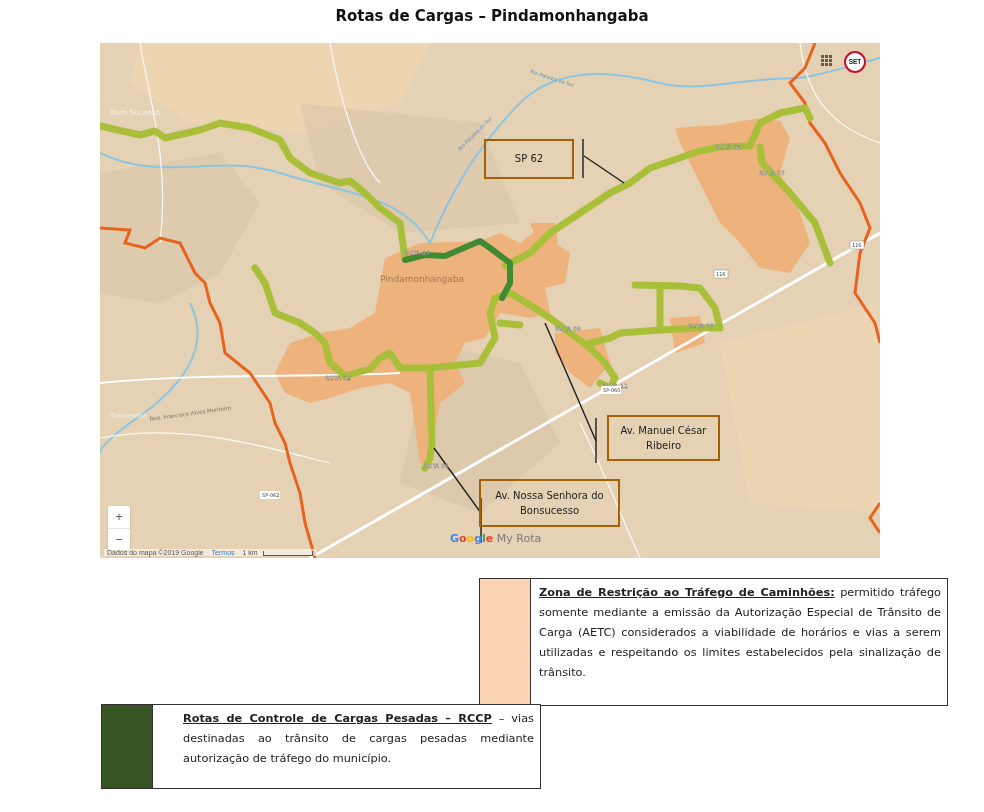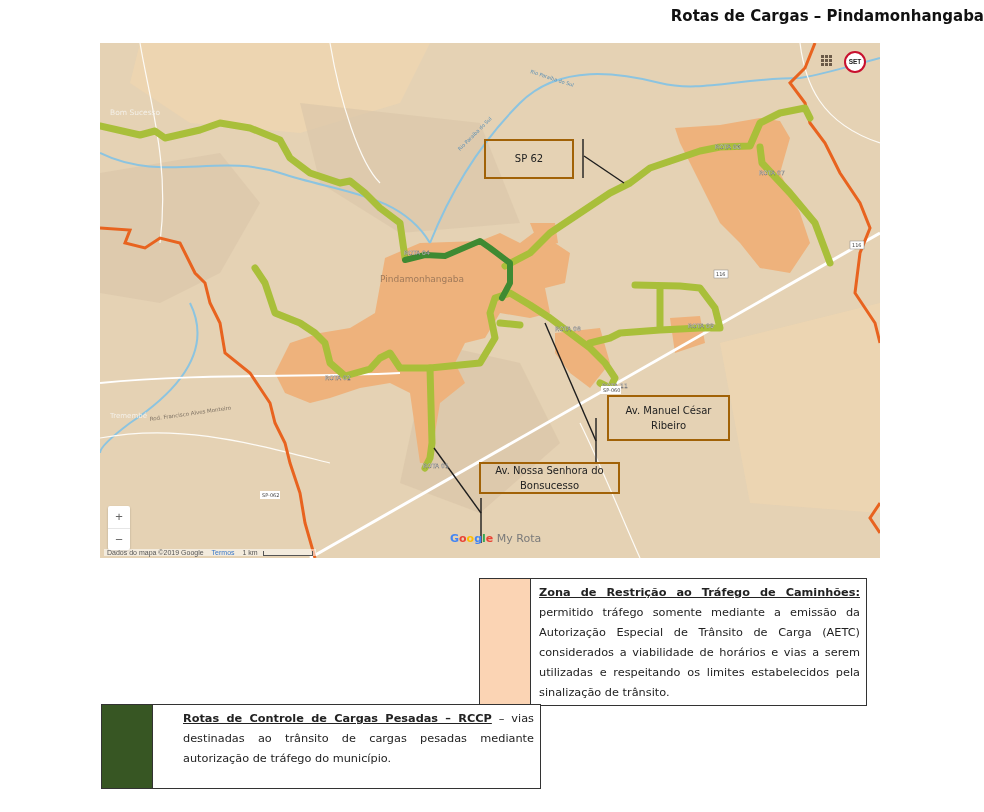--- a/index.html
+++ b/index.html
@@ -1,17 +1,17 @@
 <!DOCTYPE html>
 <html><head>
 <meta charset="utf-8">
 <style>
   html, body { margin: 0; padding: 0; background: #ffffff; }
   body { width: 984px; height: 812px; position: relative; overflow: hidden; font-family: "Liberation Sans", sans-serif; }
-  .title { position: absolute; top: 7px; left: 0; width: 984px; text-align: right; font-family: "DejaVu Sans", sans-serif; font-weight: bold; font-size: 15px; color: #111; }
+  .title { position: absolute; top: 7px; left: 0; width: 984px; text-align: center; font-family: "DejaVu Sans", sans-serif; font-weight: bold; font-size: 15px; color: #111; }
   .map { position: absolute; left: 100px; top: 43px; width: 780px; height: 515px; overflow: hidden; background: #e6d3b5; }
   .map svg { position: absolute; left: 0; top: 0; }
   .callout { position: absolute; border: 2px solid #a16207; font-family: "DejaVu Sans", sans-serif; font-size: 10px; color: #222; display: flex; align-items: center; justify-content: center; text-align: center; line-height: 1.55; box-sizing: border-box; }
   .zoom-ctrl { position: absolute; left: 8px; top: 463px; width: 22px; height: 44px; background: #fff; box-shadow: 0 1px 2px rgba(0,0,0,0.25); border-radius: 2px; }
   .zoom-ctrl div { height: 22px; line-height: 22px; text-align: center; font-size: 13px; color: #666; cursor: pointer; }
   .zoom-ctrl div + div { border-top: 1px solid #e6e6e6; }
   .attribution { position: absolute; left: 4px; bottom: 2px; font-size: 7px; color: #555; background: rgba(255,255,255,0.55); padding: 0 3px; white-space: nowrap; }
   .attribution .terms { color: #3b78c8; margin-left: 6px; }
   .attribution .scale { margin-left: 6px; }
   .attribution .scalebar { display: inline-block; width: 48px; height: 4px; border: 1px solid #555; border-top: none; vertical-align: middle; margin-left: 3px; }
@@ -116,22 +116,22 @@
       <rect x="501" y="343" width="20" height="8" fill="#fff"></rect>
       <text x="503" y="349">SP-060</text>
       <rect x="750" y="198" width="14" height="8" fill="#fff" stroke="#888" stroke-width="0.5"></rect>
       <text x="752" y="204">116</text>
       <rect x="614" y="227" width="14" height="8" fill="#fff" stroke="#888" stroke-width="0.5"></rect>
       <text x="616" y="233">116</text>
     </g>
   </svg>
 
   <div class="callout" style="left:384px; top:96px; width:90px; height:40px;">SP 62</div>
-  <div class="callout" style="left:507px; top:352px; width:123px; height:46px; padding:7px 6px;">Av. Manuel César Ribeiro</div>
-  <div class="callout" style="left:379px; top:419px; width:141px; height:32px; padding:0 6px;text-align:center;">Av. Nossa Senhora do Bonsucesso</div>
+  <div class="callout" style="left:507px; top:372px; width:113px; height:46px; padding:7px 6px;">Av. Manuel César Ribeiro</div>
+  <div class="callout" style="left:379px; top:436px; width:141px; height:48px; padding:0 6px;text-align:center;">Av. Nossa Senhora do Bonsucesso</div>
 
   <div class="grid-icon">
     <span></span>
       <span></span>
       <span></span>
       <span></span>
       <span></span>
       <span></span>
       <span></span>
       <span></span>
@@ -151,21 +151,21 @@
 
   <div class="attribution">
     <span>Dados do mapa ©2019 Google</span>
     <span class="terms">Termos</span>
     <span class="scale">1 km</span>
     <span class="scalebar"></span>
   </div>
 </div>
 
 <div class="legend">
-  <div class="lg-row" style="left:378px; top:0; width:388px; height:128px;">
+  <div class="lg-row" style="left:378px; top:0; width:469px; height:128px;">
     <div class="swatch" style="background:#fbd4b4;"></div>
     <div class="lg-text" style="padding-top:4px;">
       <b>Zona de Restrição ao Tráfego de Caminhões:</b><span> permitido tráfego somente mediante a emissão da Autorização Especial de Trânsito de Carga (AETC) considerados a viabilidade de horários e vias a serem utilizadas e respeitando os limites estabelecidos pela sinalização de trânsito.</span>
     </div>
   </div>
   <div class="lg-row" style="left:0; top:126px; width:440px; height:85px;gap:22px;">
     <div class="swatch" style="background:#375623;"></div>
     <div class="lg-text" style="padding-top:4px;">
       <b>Rotas de Controle de Cargas Pesadas – RCCP</b><span> – vias destinadas ao trânsito de cargas pesadas mediante autorização de tráfego do município.</span>
     </div>

